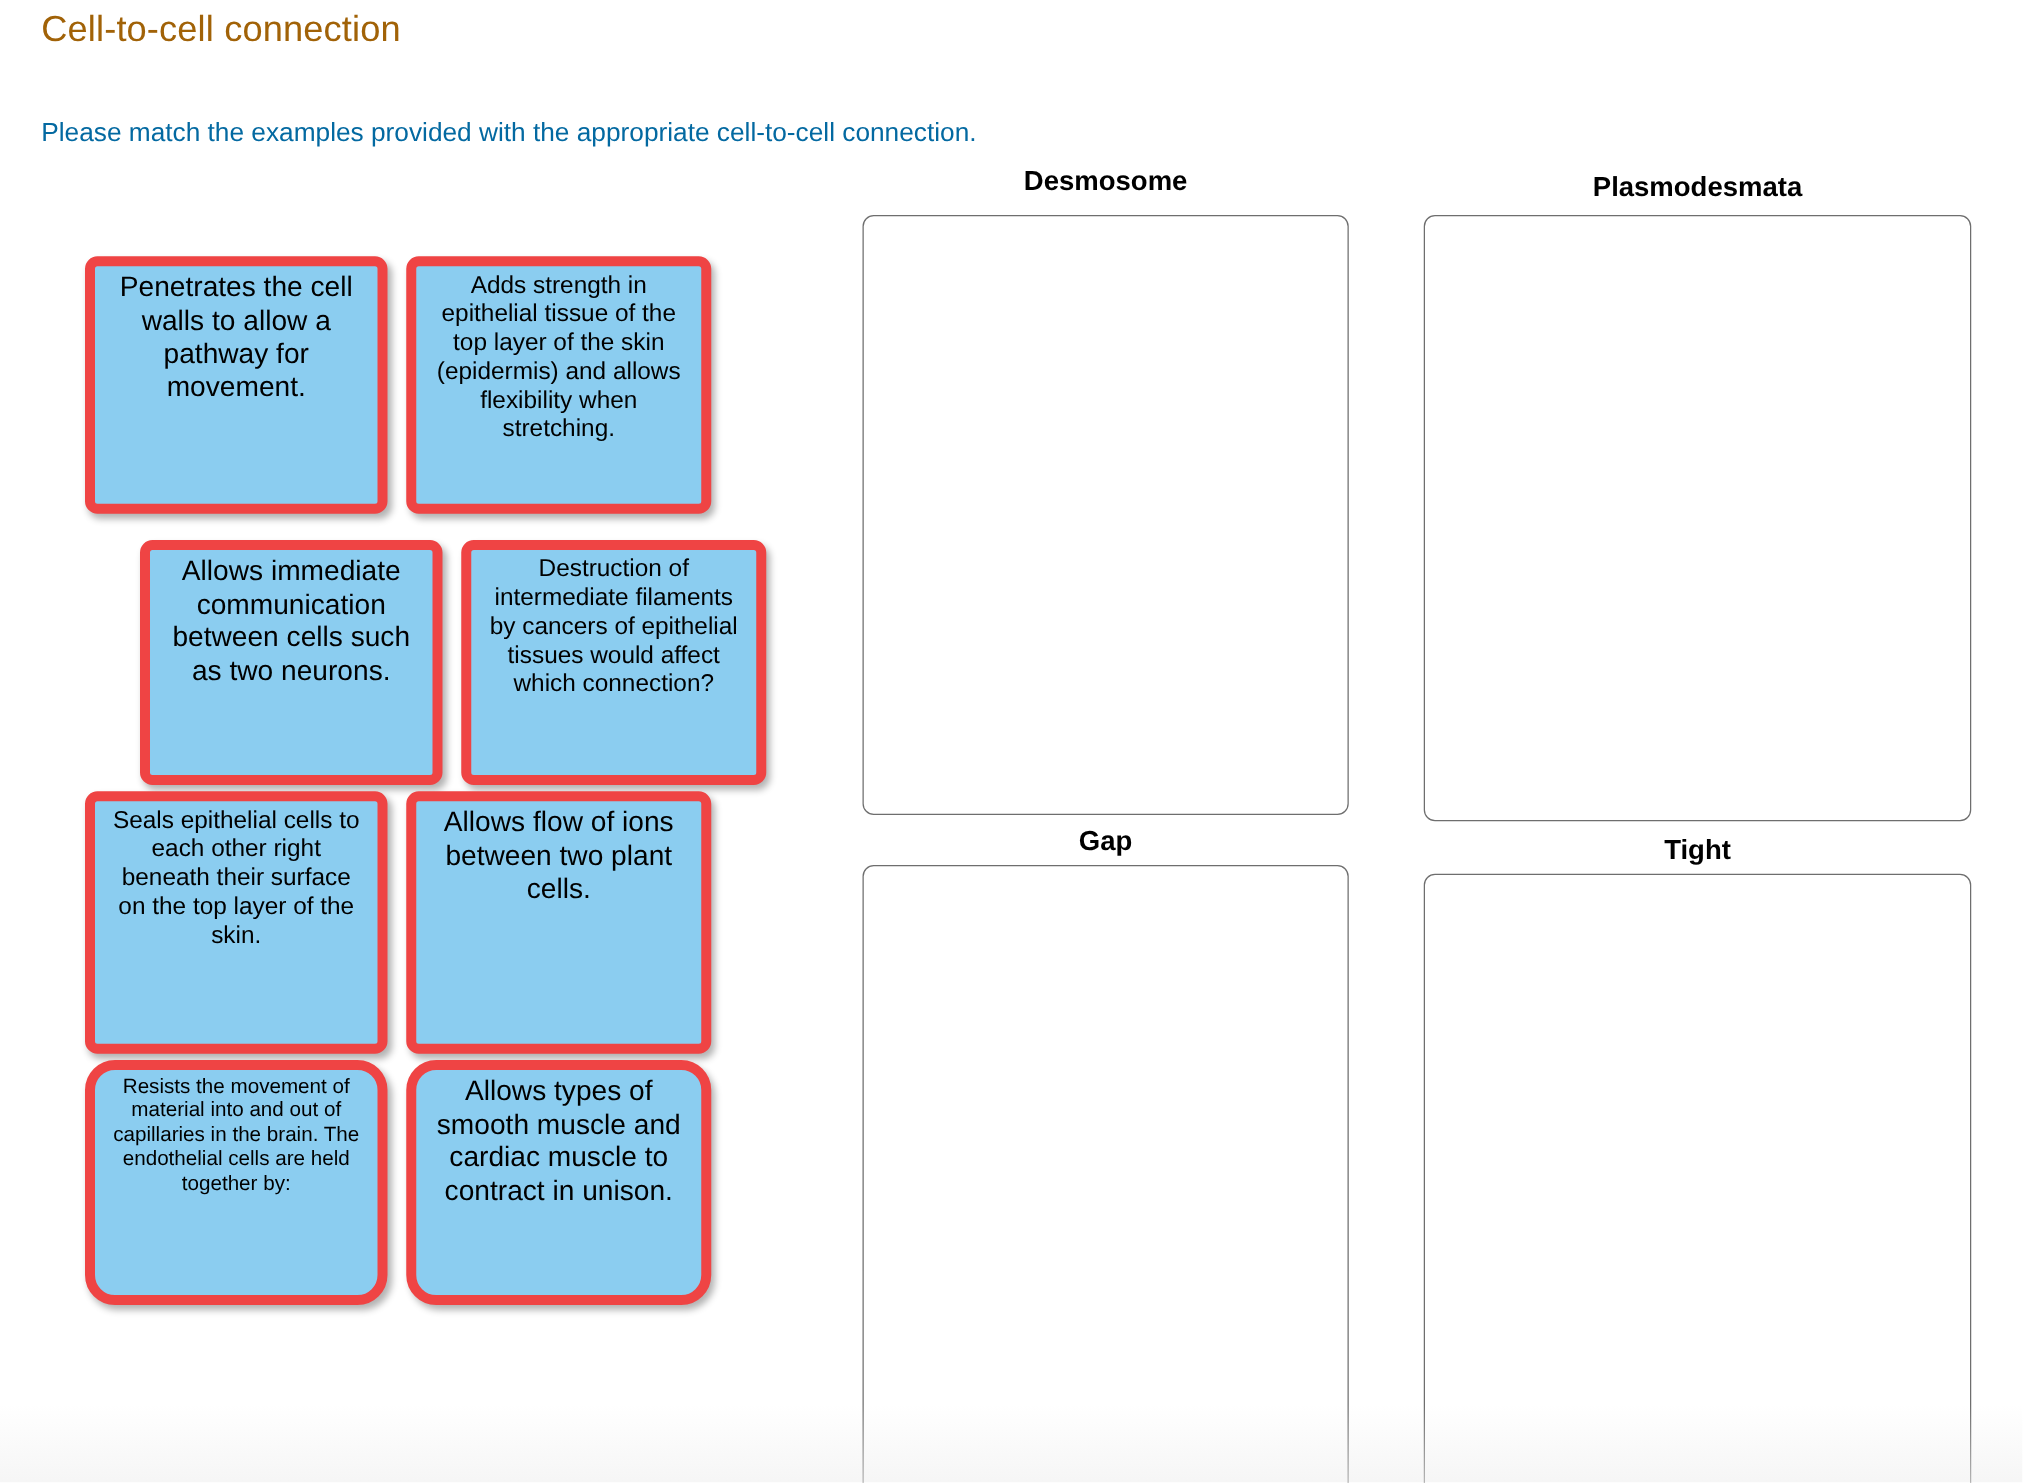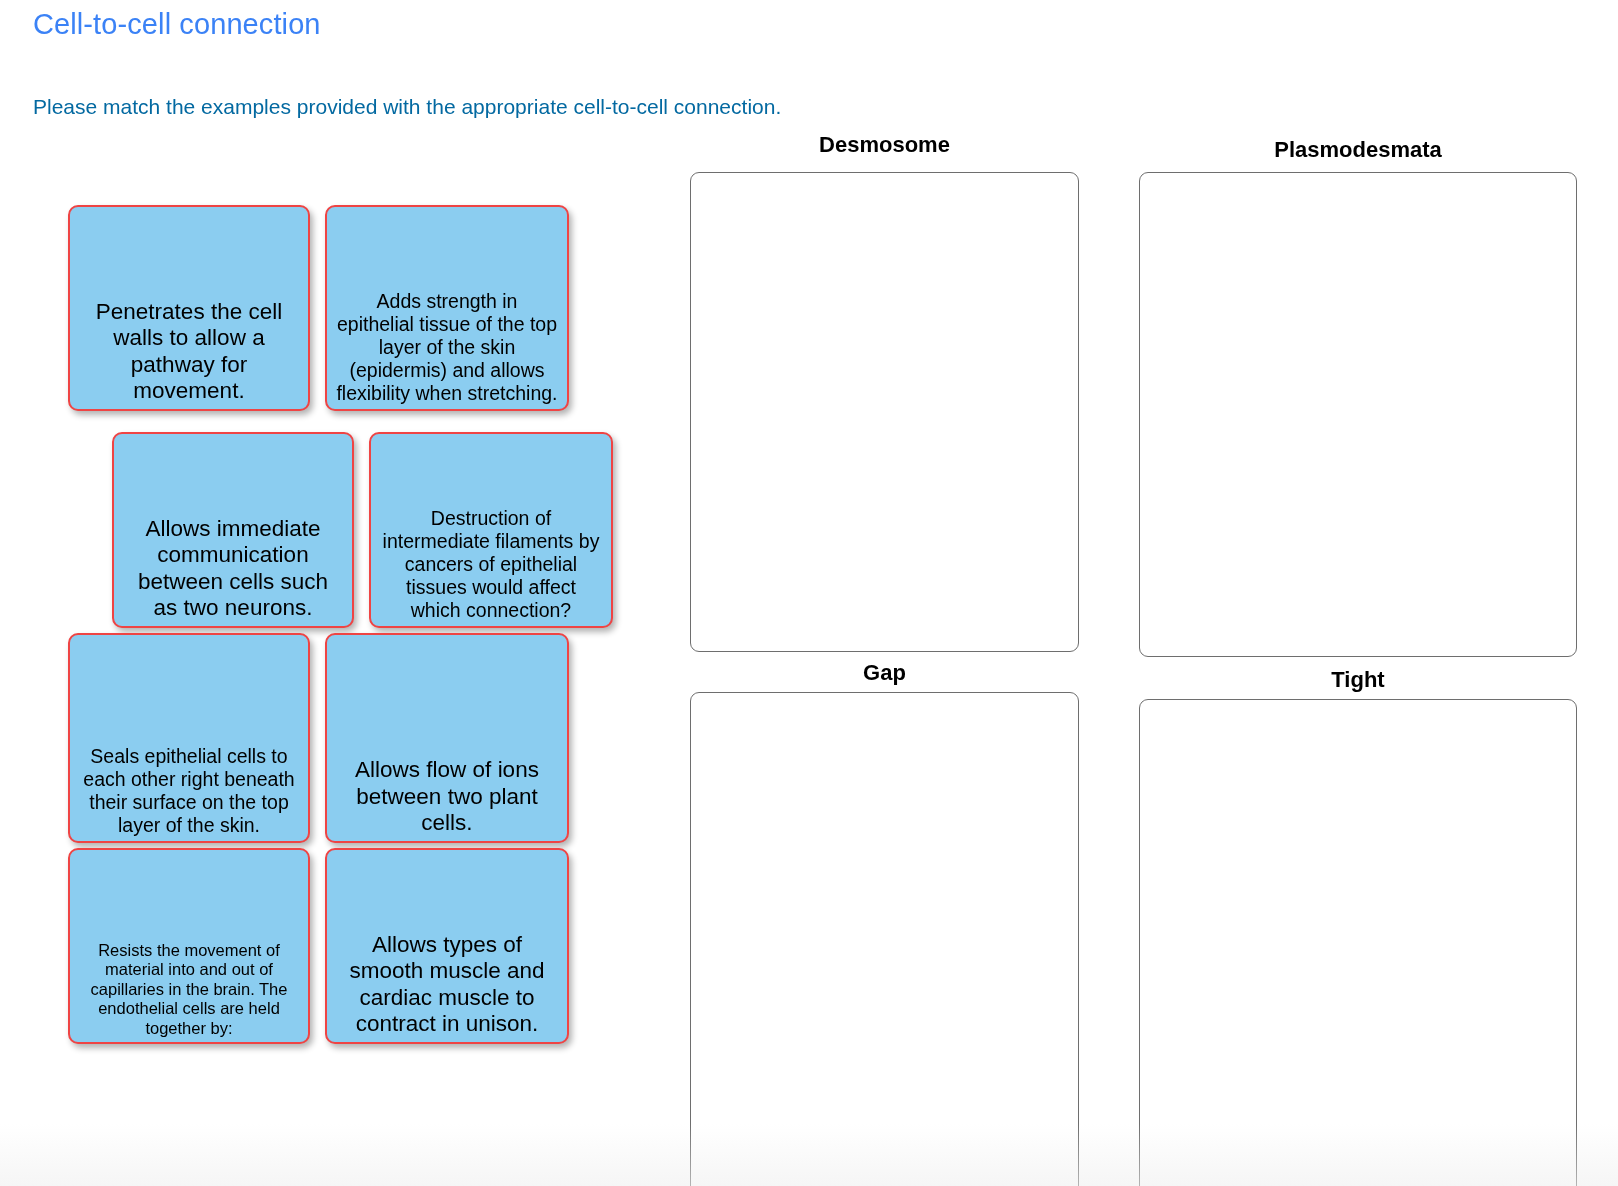--- a/index.html
+++ b/index.html
@@ -17,21 +17,21 @@
     -webkit-font-smoothing: antialiased;
   }
 
   
   #page-title {
     position: absolute;
     left: 33px;
     top: 8px;
     font-size: 29px;
     font-weight: 400;
-    color: #3b82f6;
+    color: #a16207;
     letter-spacing: 0.1px;
     white-space: nowrap;
   }
   #page-instruction {
     position: absolute;
     left: 33px;
     top: 95px;
     font-size: 21px;
     font-weight: 400;
     color: #0369a1;
@@ -43,44 +43,44 @@
     position: absolute;
     left: 0;
     top: 0;
     width: 620px;
     height: 1186px;
   }
   .example-card {
     position: absolute;
     box-sizing: border-box;
     background: #8bcdf0;
-    border: 2px solid #ef4444;
+    border: 8px solid #ef4444;
     border-radius: 10px;
     box-shadow: 3px 4px 6px rgba(0, 0, 0, 0.30);
     display: flex;
-    align-items: flex-end;
+    align-items: flex-start;
     justify-content: center;
     text-align: center;
     color: #000000;
     line-height: 1.18;
     padding: 4px 9px;
     cursor: grab;
     user-select: none;
   }
   .example-card .card-text { display: block; width: 100%; }
 
   
   .col-a { left: 68px;  width: 242px; }
   .col-b { left: 325px; width: 244px; }
 
   
   .row-1 { top: 205px; height: 206px; }
   .row-2 { top: 432px; height: 196px; margin-left: 44px; }
   .row-3 { top: 633px; height: 210px; }
-  .row-4 { top: 848px; height: 196px; }
+  .row-4 { top: 848px; height: 196px; border-radius: 24px; }
 
   .fs-22 { font-size: 22.5px; }
   .fs-19 { font-size: 19.5px; }
   .fs-17 { font-size: 16.5px; }
 
   
   #dropzones-panel {
     position: absolute;
     left: 0;
     top: 0;

